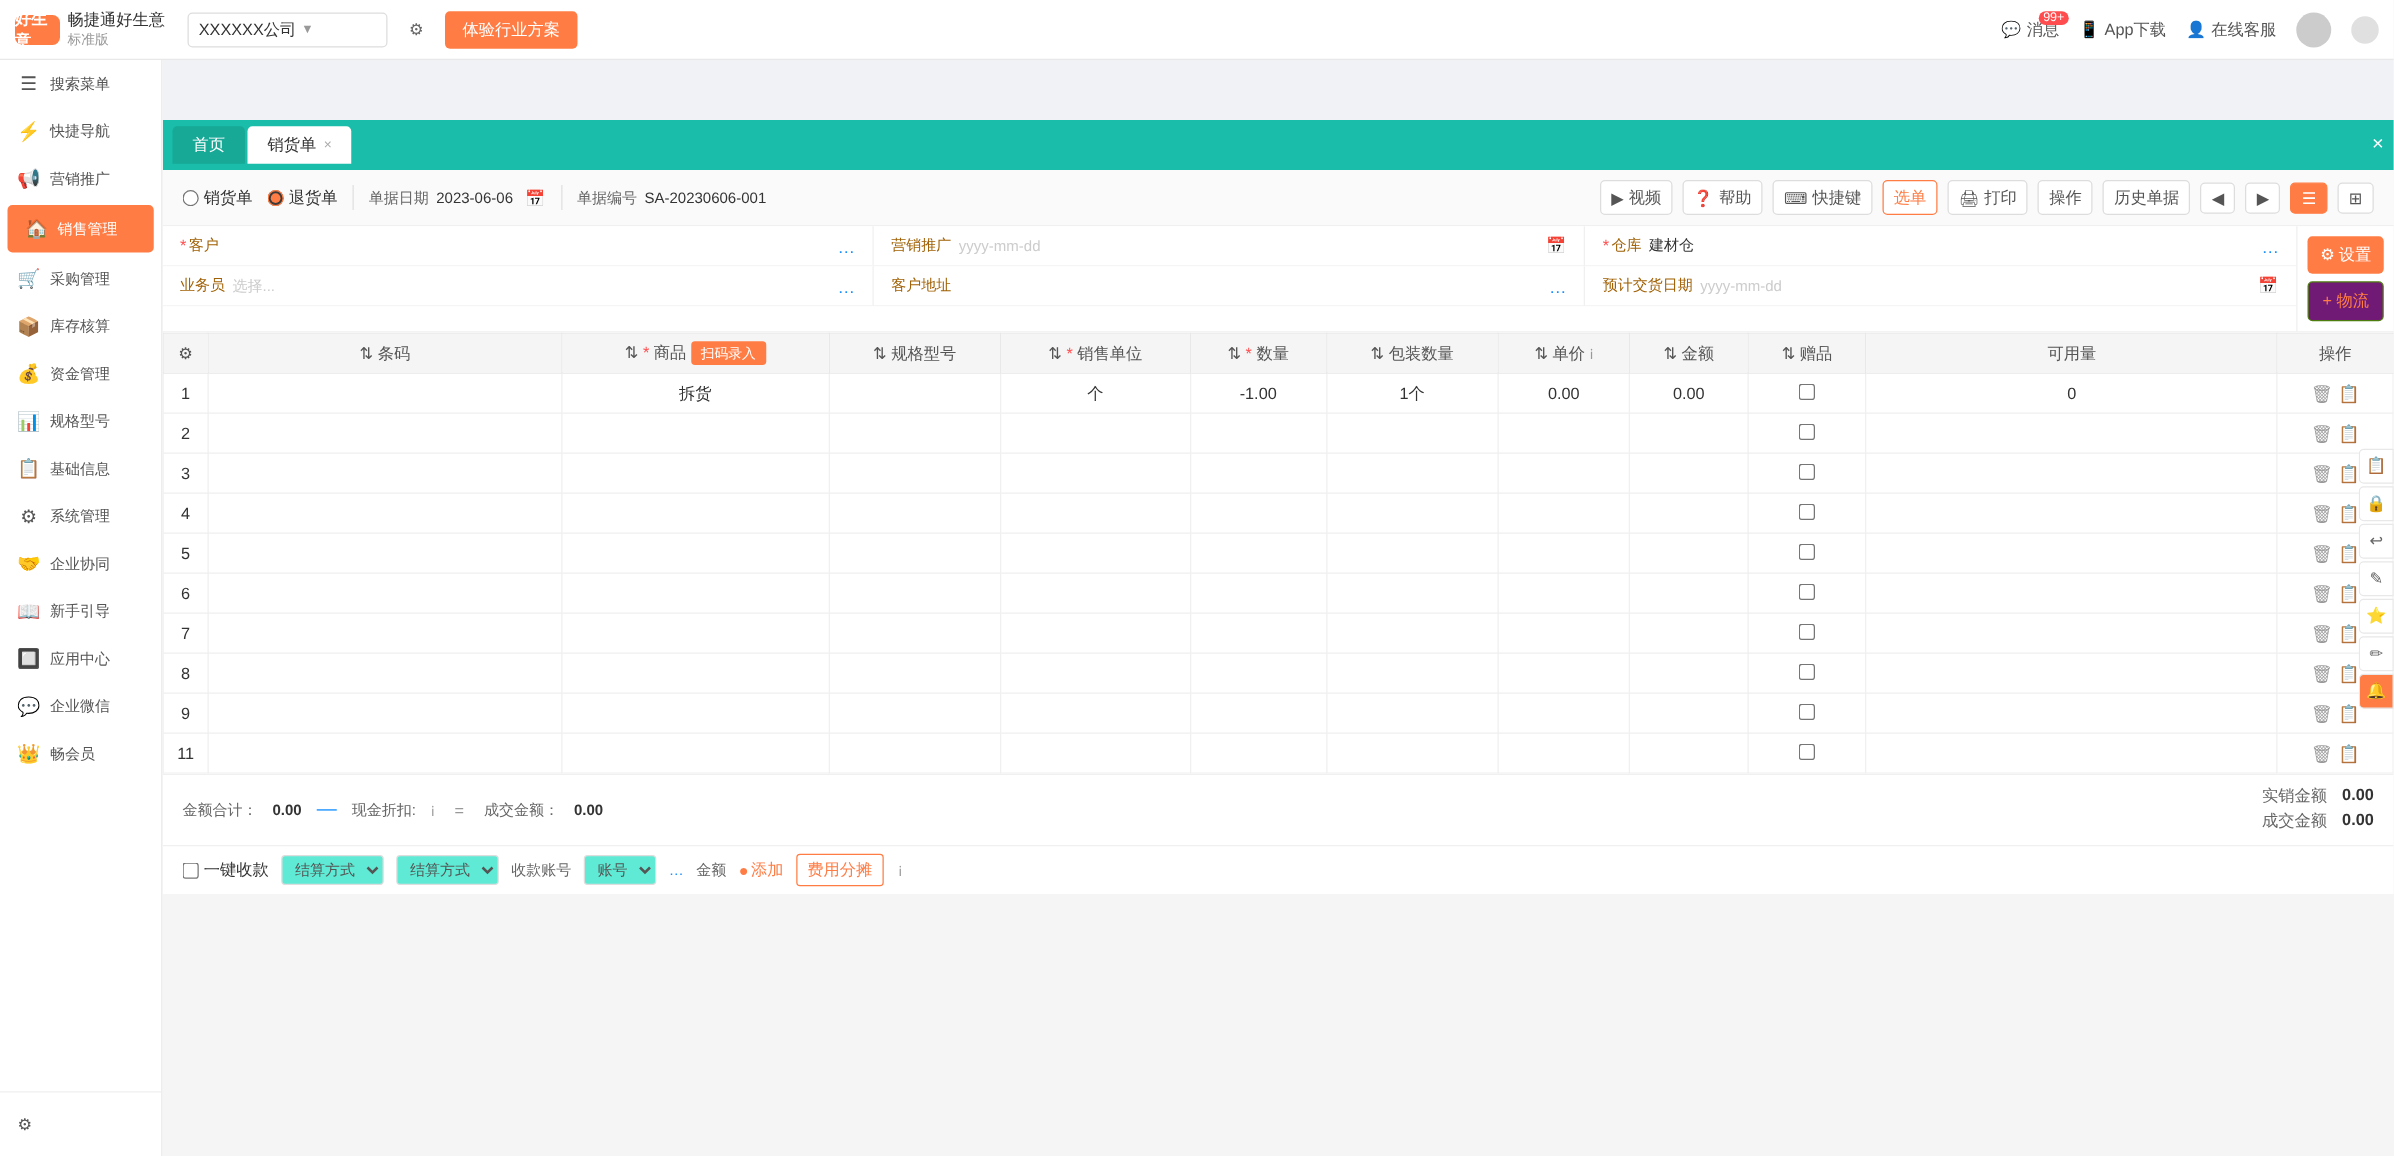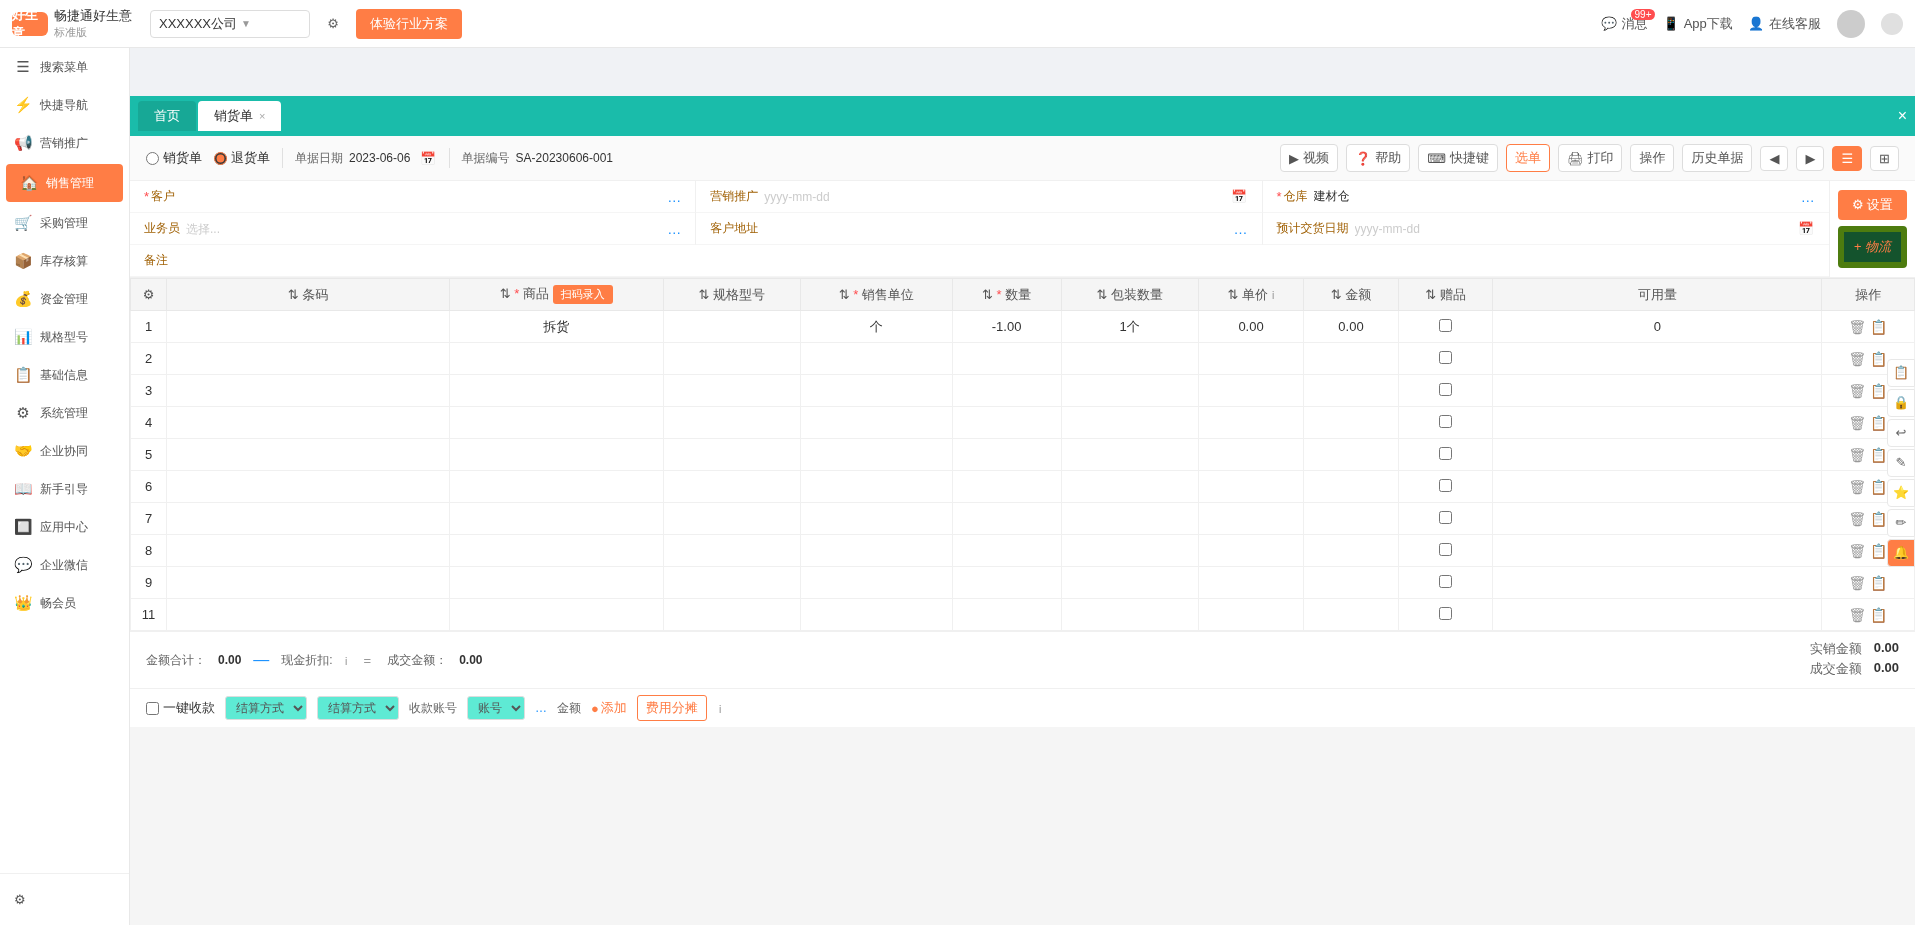--- a/index.html
+++ b/index.html
@@ -84,21 +84,21 @@
     .toolbar-spacer { flex: 1; }
     .toolbar-btn {
       display: flex; align-items: center; gap: 4px; padding: 4px 8px;
       border: 1px solid #ddd; border-radius: 4px; background: #fff;
       cursor: pointer; font-size: 12px; color: #555;
     }
     .required-star { color: #ff4d4f; margin-right: 2px; }
     .form-dots { color: #1890ff; cursor: pointer; font-size: 14px; }
     .calendar-icon { color: #999; cursor: pointer; }
     .side-btn { background: #ff7d45; color: #fff; border: none; border-radius: 4px; padding: 6px 10px; cursor: pointer; font-size: 11px; white-space: nowrap; }
-    .side-btn.outline { background: #14532d; color: #ff7d45; border: 6px solid #4d7c0f; font-style: italic; }
+    .side-btn.outline { background: #701a75; color: #ff7d45; border: 1px solid #4d7c0f; }
 
     
     .data-table-wrap { padding: 0 0; background: #fff; overflow-x: auto; }
     .data-table { width: 100%; border-collapse: collapse; font-size: 12px; }
     .data-table th {
       background: #f5f5f5; border: 1px solid #e8e8e8;
       padding: 6px 8px; text-align: center; color: #555; font-weight: normal;
       white-space: nowrap; position: relative;
     }
     .data-table td {
@@ -363,26 +363,20 @@
               <span class="form-cell-label">客户地址</span>
               <input class="form-cell-input" style="">
               <span class="form-dots">…</span>
             </div>
             <div class="form-cell">
               <span class="form-cell-label">预计交货日期</span>
               <input class="form-cell-input" placeholder="yyyy-mm-dd" style="">
               <span class="calendar-icon">📅</span>
             </div>
           </div>
-          <div style="display:grid;grid-template-columns:1fr;">
-            <div class="form-cell">
-              <span class="form-cell-label">备注</span>
-              <input class="form-cell-input" style="">
-            </div>
-          </div>
         </div>
         <div style="display:flex;flex-direction:column;gap:6px;padding:8px;border-left:1px solid #f0f0f0;justify-content:center;">
           <button class="side-btn">
             <span>⚙</span>
             <span>设置</span>
           </button>
           <button class="side-btn outline">
             <span>+ 物流</span>
           </button>
         </div>

